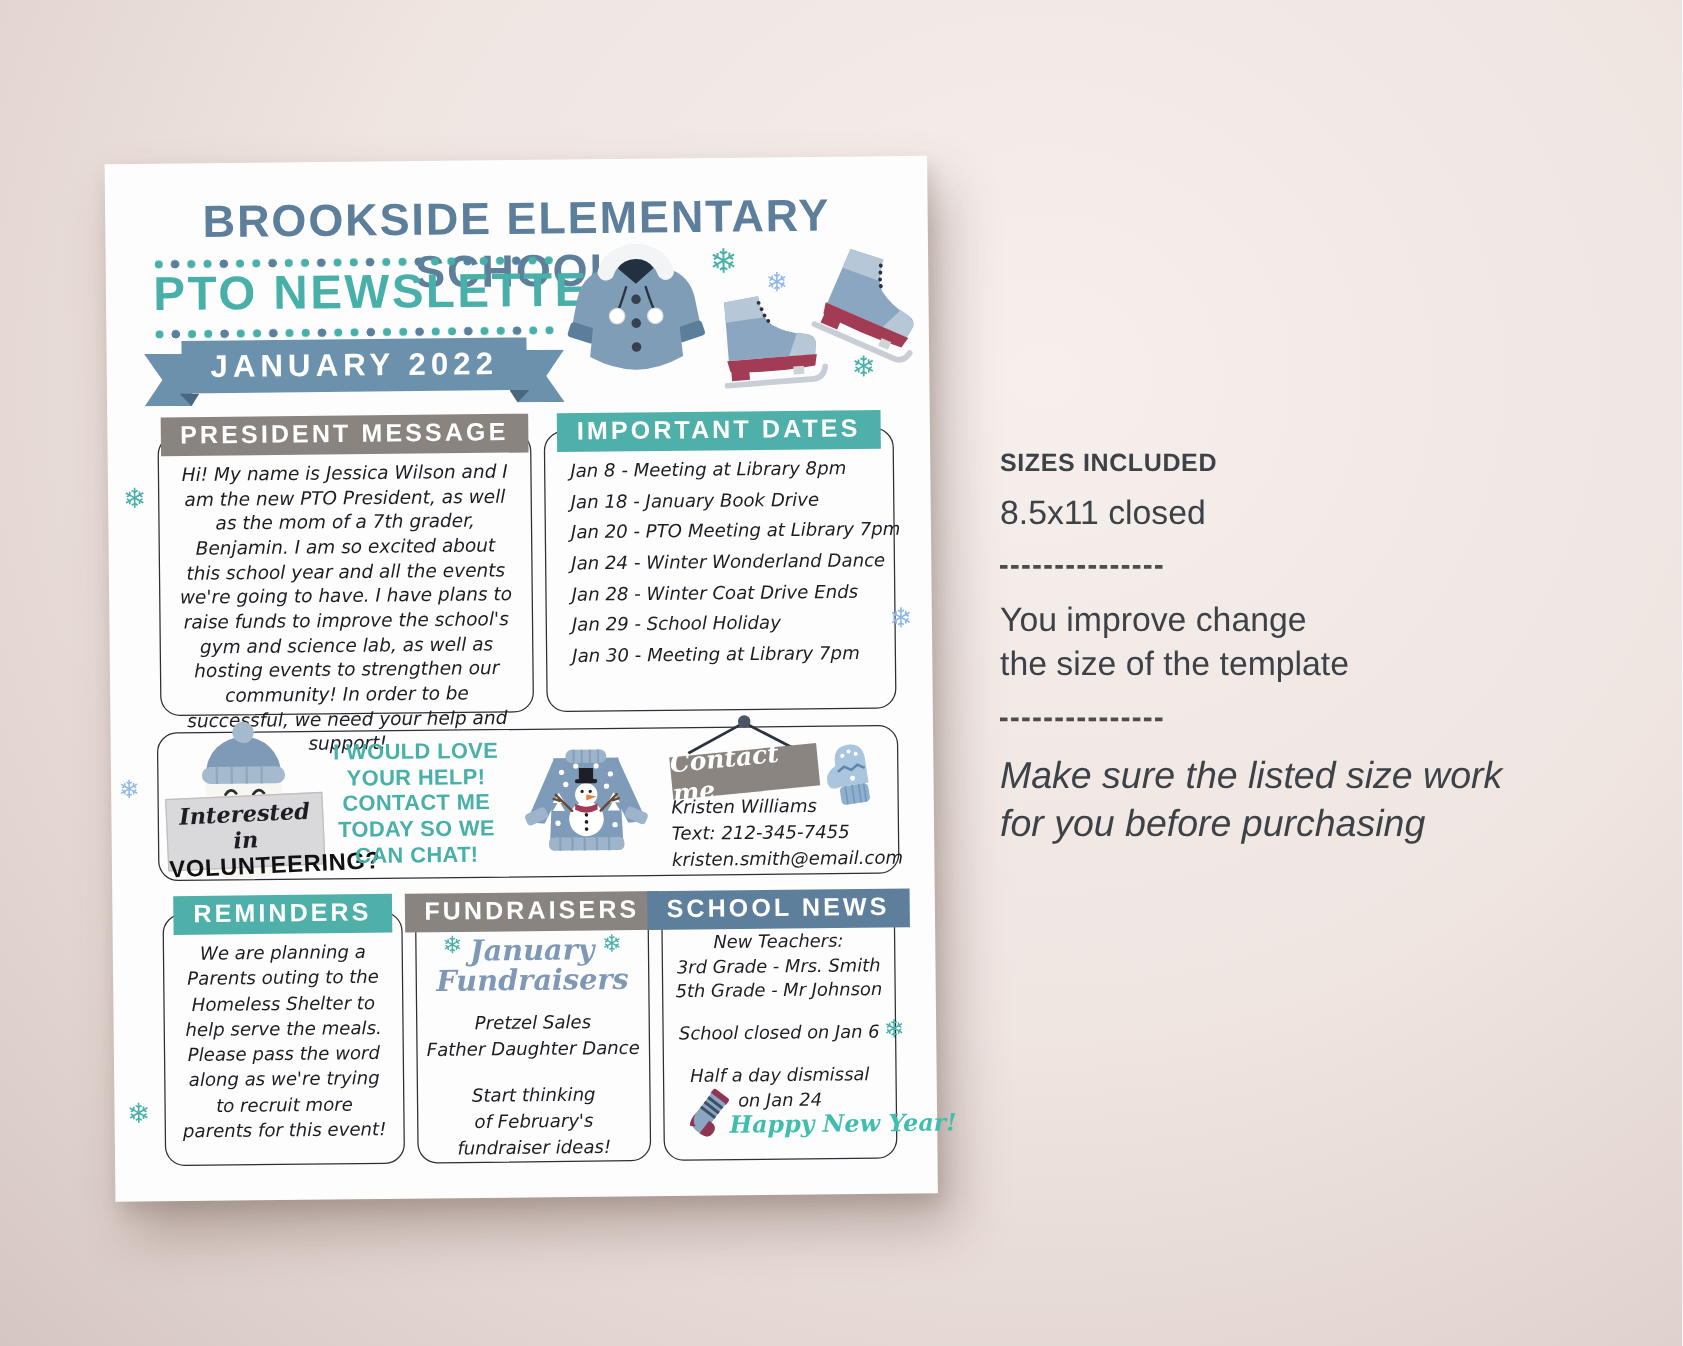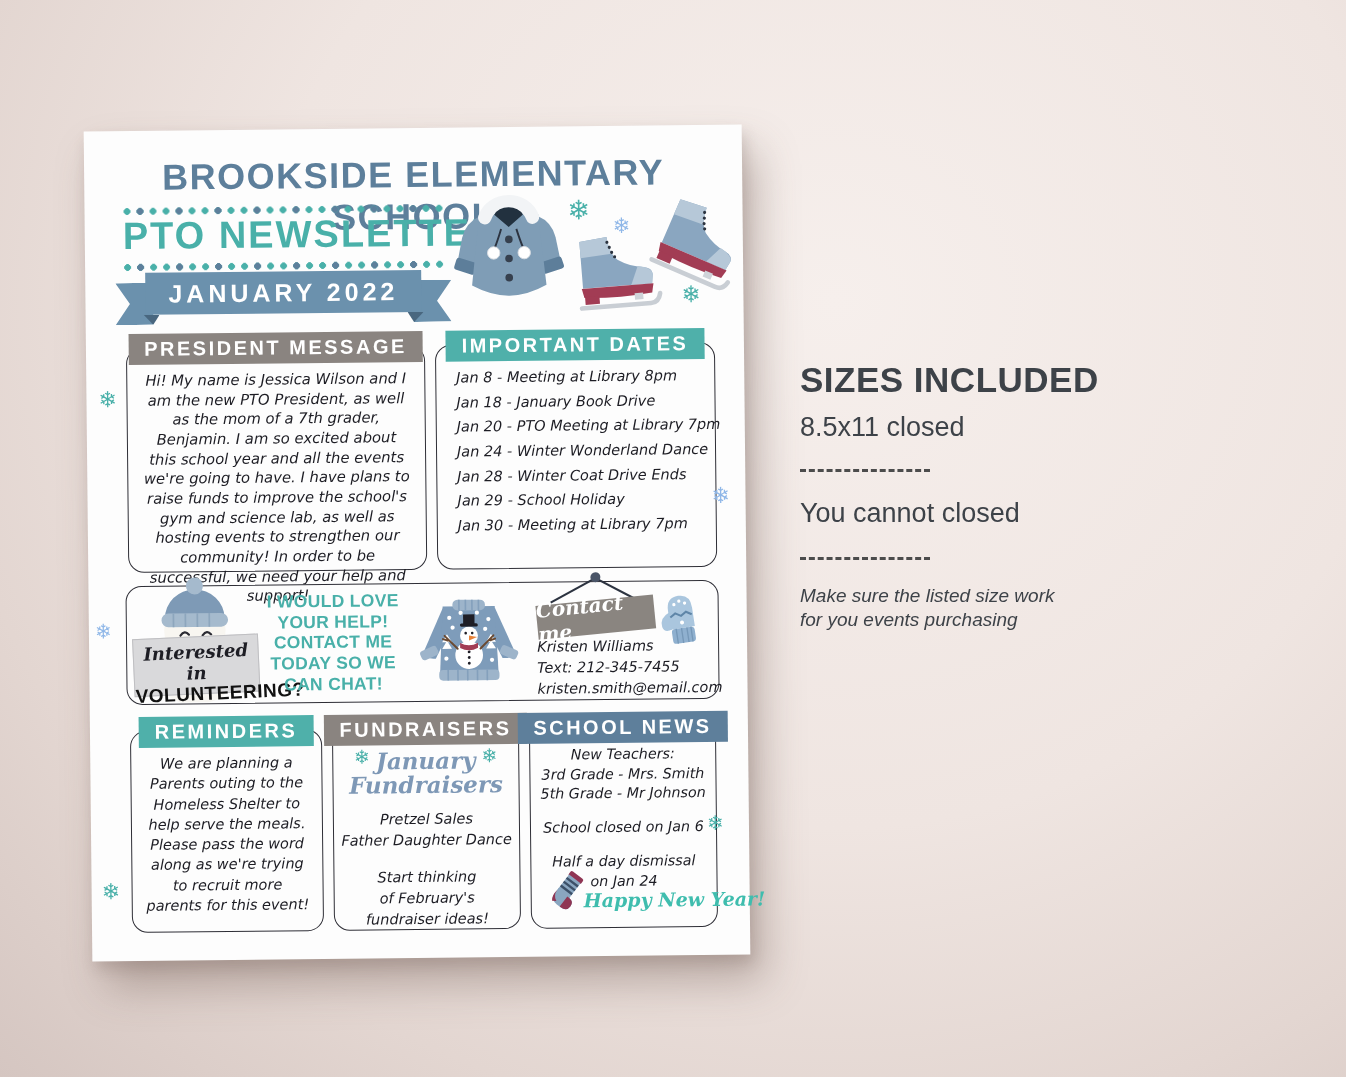--- a/index.html
+++ b/index.html
@@ -81,25 +81,25 @@
   .sf1{left:483px;top:70px;font-size:27px;}
   .sf2{left:528px;top:90px;font-size:21px;}
   .sf3{left:596px;top:158px;font-size:23px;}
   .sf4{left:12px;top:258px;font-size:22px;}
   .sf5{left:6px;top:490px;font-size:20px;}
   .sf6{left:10px;top:750px;font-size:22px;}
   .sf7{left:624px;top:360px;font-size:22px;}
   .sf8{left:616px;top:688px;font-size:20px;}
   
   .panel{position:absolute;left:800px;top:360px;width:430px;color:#3d4248;}
-  .panel .heading{font-size:35px;font-weight:700;letter-spacing:.5px;}
+  .panel .heading{font-size:20px;font-weight:700;letter-spacing:.5px;}
   .panel .value{font-size:27px;margin-top:12px;}
   .panel .divider{width:130px;border-top:3px dashed #4c4c4c;margin:26px 0 24px;}
   .panel .note-line{font-size:27px;line-height:1.28;}
-  .panel .disclaimer{font-size:19px;line-height:1.3;font-style:italic;}
+  .panel .disclaimer{font-size:30px;line-height:1.3;font-style:italic;}
   svg{display:block;}
 </style>
 </head>
 <body>
 
 <div class="stage">
 
   <div class="paper">
 
     <h1 class="school">BROOKSIDE ELEMENTARY SCHOOL</h1>
@@ -324,19 +324,20 @@
     <span class="sf blue sf5">❄</span>
     <span class="sf teal sf6">❄</span>
     <span class="sf blue sf7">❄</span>
     <span class="sf teal sf8">❄</span>
   </div>
 
   <aside class="panel">
     <div class="heading">SIZES INCLUDED</div>
     <div class="value">8.5x11 closed</div>
     <div class="divider"></div>
-    <div class="note-line">You cannot closed</div>
+    <div class="note-line">You improve change</div>
+    <div class="note-line">the size of the template</div>
     <div class="divider"></div>
     <div class="disclaimer">Make sure the listed size work</div>
-    <div class="disclaimer">for you events purchasing</div>
+    <div class="disclaimer">for you before purchasing</div>
   </aside>
 
 </div>
 
 </body></html>

